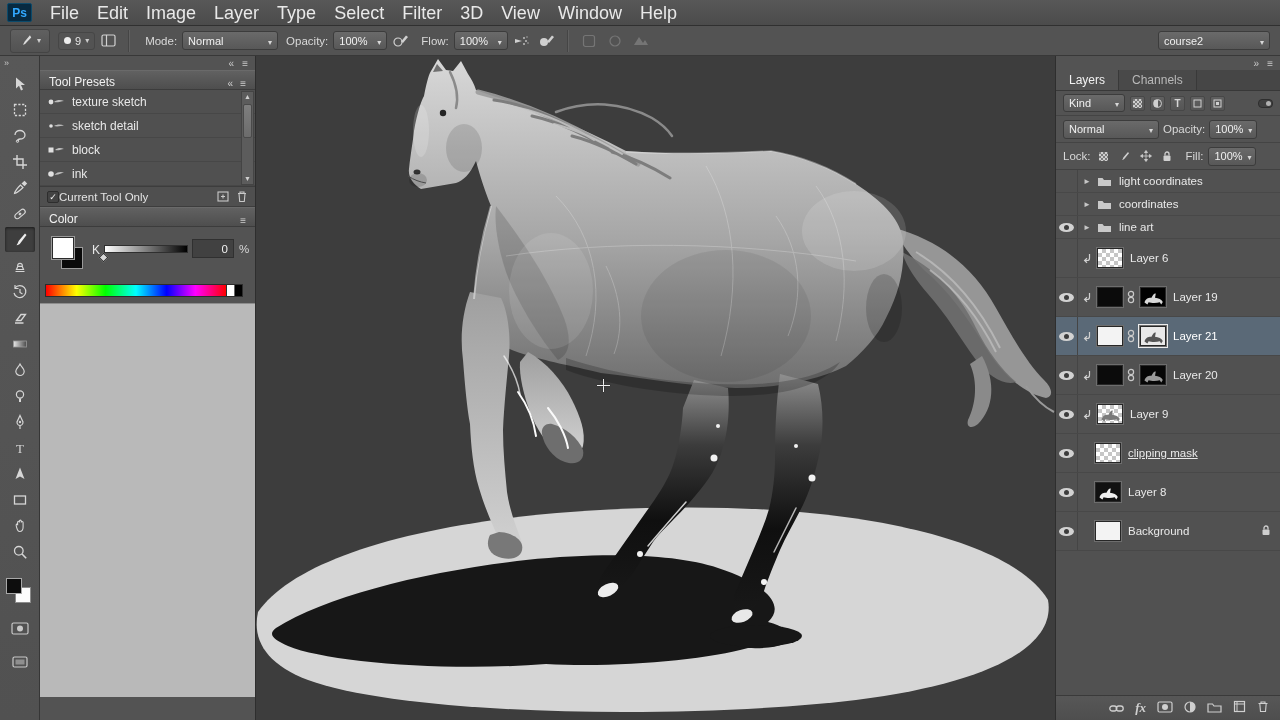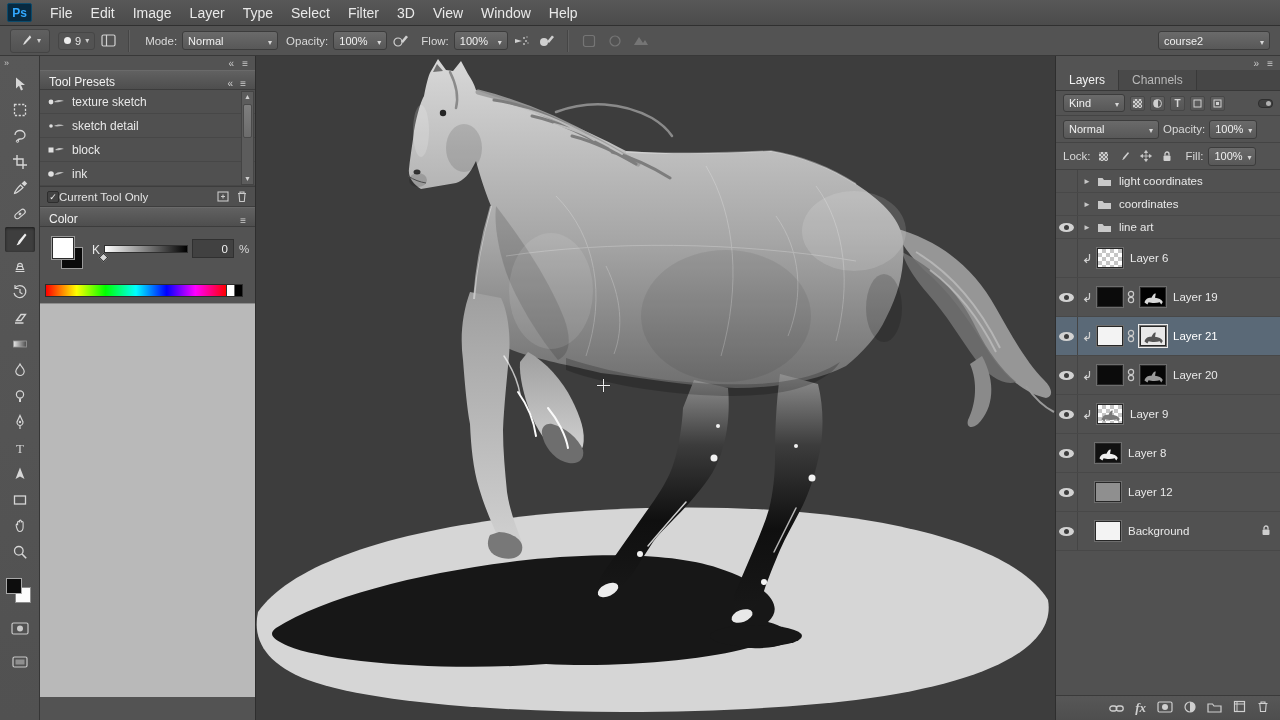--- a/index.html
+++ b/index.html
@@ -10,21 +10,21 @@
   
   .i-caret::before{content:"▾"} .i-tri::before{content:"►"} .i-chev::before{content:"«"}
   .i-chevR::before{content:"»"} .i-menu::before{content:"≡"} .i-check::before{content:"✓"}
 
   
   #menubar{position:absolute;left:0;top:0;width:1280px;height:26px;
     background:linear-gradient(#585858,#4b4b4b);border-bottom:1px solid #303030;
     display:flex;align-items:center;z-index:9}
   .pslogo{width:25px;height:19px;margin:0 9px 0 7px;background:#072a41;border:1px solid #0b4a6b;
     border-radius:2px;color:#31a8ff;font-size:12px;font-weight:bold;display:flex;align-items:center;justify-content:center}
-  .menu-item{padding:0 9px;font-size:14px;color:#e9e9e9;line-height:26px;cursor:default}
+  .menu-item{padding:0 9px;font-size:18px;color:#e9e9e9;line-height:26px;cursor:default}
 
   
   #optionsbar{position:absolute;left:0;top:26px;width:1280px;height:30px;background:#535353;
     border-bottom:1px solid #383838;display:flex;align-items:center;font-size:12px}
   .opt-sep{width:0;height:22px;border-left:1px solid #454545;border-right:1px solid #606060;margin:0 7px}
   .lbl{color:#d9d9d9;font-size:11.5px;margin:0 5px 0 8px}
   .dd{height:19px;background:linear-gradient(#6a6a6a,#585858);border:1px solid #3c3c3c;border-radius:3px;
     display:flex;align-items:center;justify-content:space-between;padding:0 5px;gap:5px;font-size:11px;color:#f0f0f0}
   .dd .i-caret::before{font-size:8px;color:#d8d8d8}
   .toolchip{width:40px;height:24px;margin-left:10px;border:1px solid #444;border-radius:3px;
@@ -755,40 +755,40 @@
             </svg>
           </span>
         <span class="thumb t-checker">
             <svg width="26" height="20" viewBox="0 0 26 20">
               <path fill="#7a7a7a" d="M3.5 14.5C4.5 10.5 7.5 9.5 10.5 9.7 11.5 7.5 13.2 5.2 14.8 5.6L14 9.8C17.6 10 20.6 11.4 21.8 14L20.2 16.6 18.8 14.2C15.4 15.2 10.4 15.1 7.6 14.2L6.4 16.6Z"></path>
             </svg>
           </span>
         <span class="lname">Layer 9</span>
       </div>
 
-
       <div class="lrow layer">
         <span class="eyecell">
             <span class="eye"></span>
           </span>
+        <span class="thumb t-checker" style="margin-left:17px"></span>
+        <span class="lname u">clipping mask</span>
+      </div>
+
+      <div class="lrow layer">
+        <span class="eyecell">
+            <span class="eye"></span>
+          </span>
         <span class="thumb t-dark" style="margin-left:17px">
             <svg width="26" height="20" viewBox="0 0 26 20">
               <path fill="#f0f0f0" d="M3.5 14.5C4.5 10.5 7.5 9.5 10.5 9.7 11.5 7.5 13.2 5.2 14.8 5.6L14 9.8C17.6 10 20.6 11.4 21.8 14L20.2 16.6 18.8 14.2C15.4 15.2 10.4 15.1 7.6 14.2L6.4 16.6Z"></path>
             </svg>
           </span>
         <span class="lname">Layer 8</span>
       </div>
 
-      <div class="lrow layer">
-        <span class="eyecell">
-            <span class="eye"></span>
-          </span>
-        <span class="thumb t-gray" style="margin-left:17px"></span>
-        <span class="lname">Layer 12</span>
-      </div>
 
       <div class="lrow layer">
         <span class="eyecell">
             <span class="eye"></span>
           </span>
         <span class="thumb t-white" style="margin-left:17px"></span>
         <span class="lname">Background</span>
         <span class="bglock"><svg width="10" height="12" viewBox="0 0 10 12">
               <rect x="1.5" y="5.5" width="7" height="5.5" rx="1" fill="#cfcfcf"></rect>
               <path d="M3 5.5V4a2 2 0 0 1 4 0v1.5" fill="none" stroke="#cfcfcf" stroke-width="1.3"></path>

